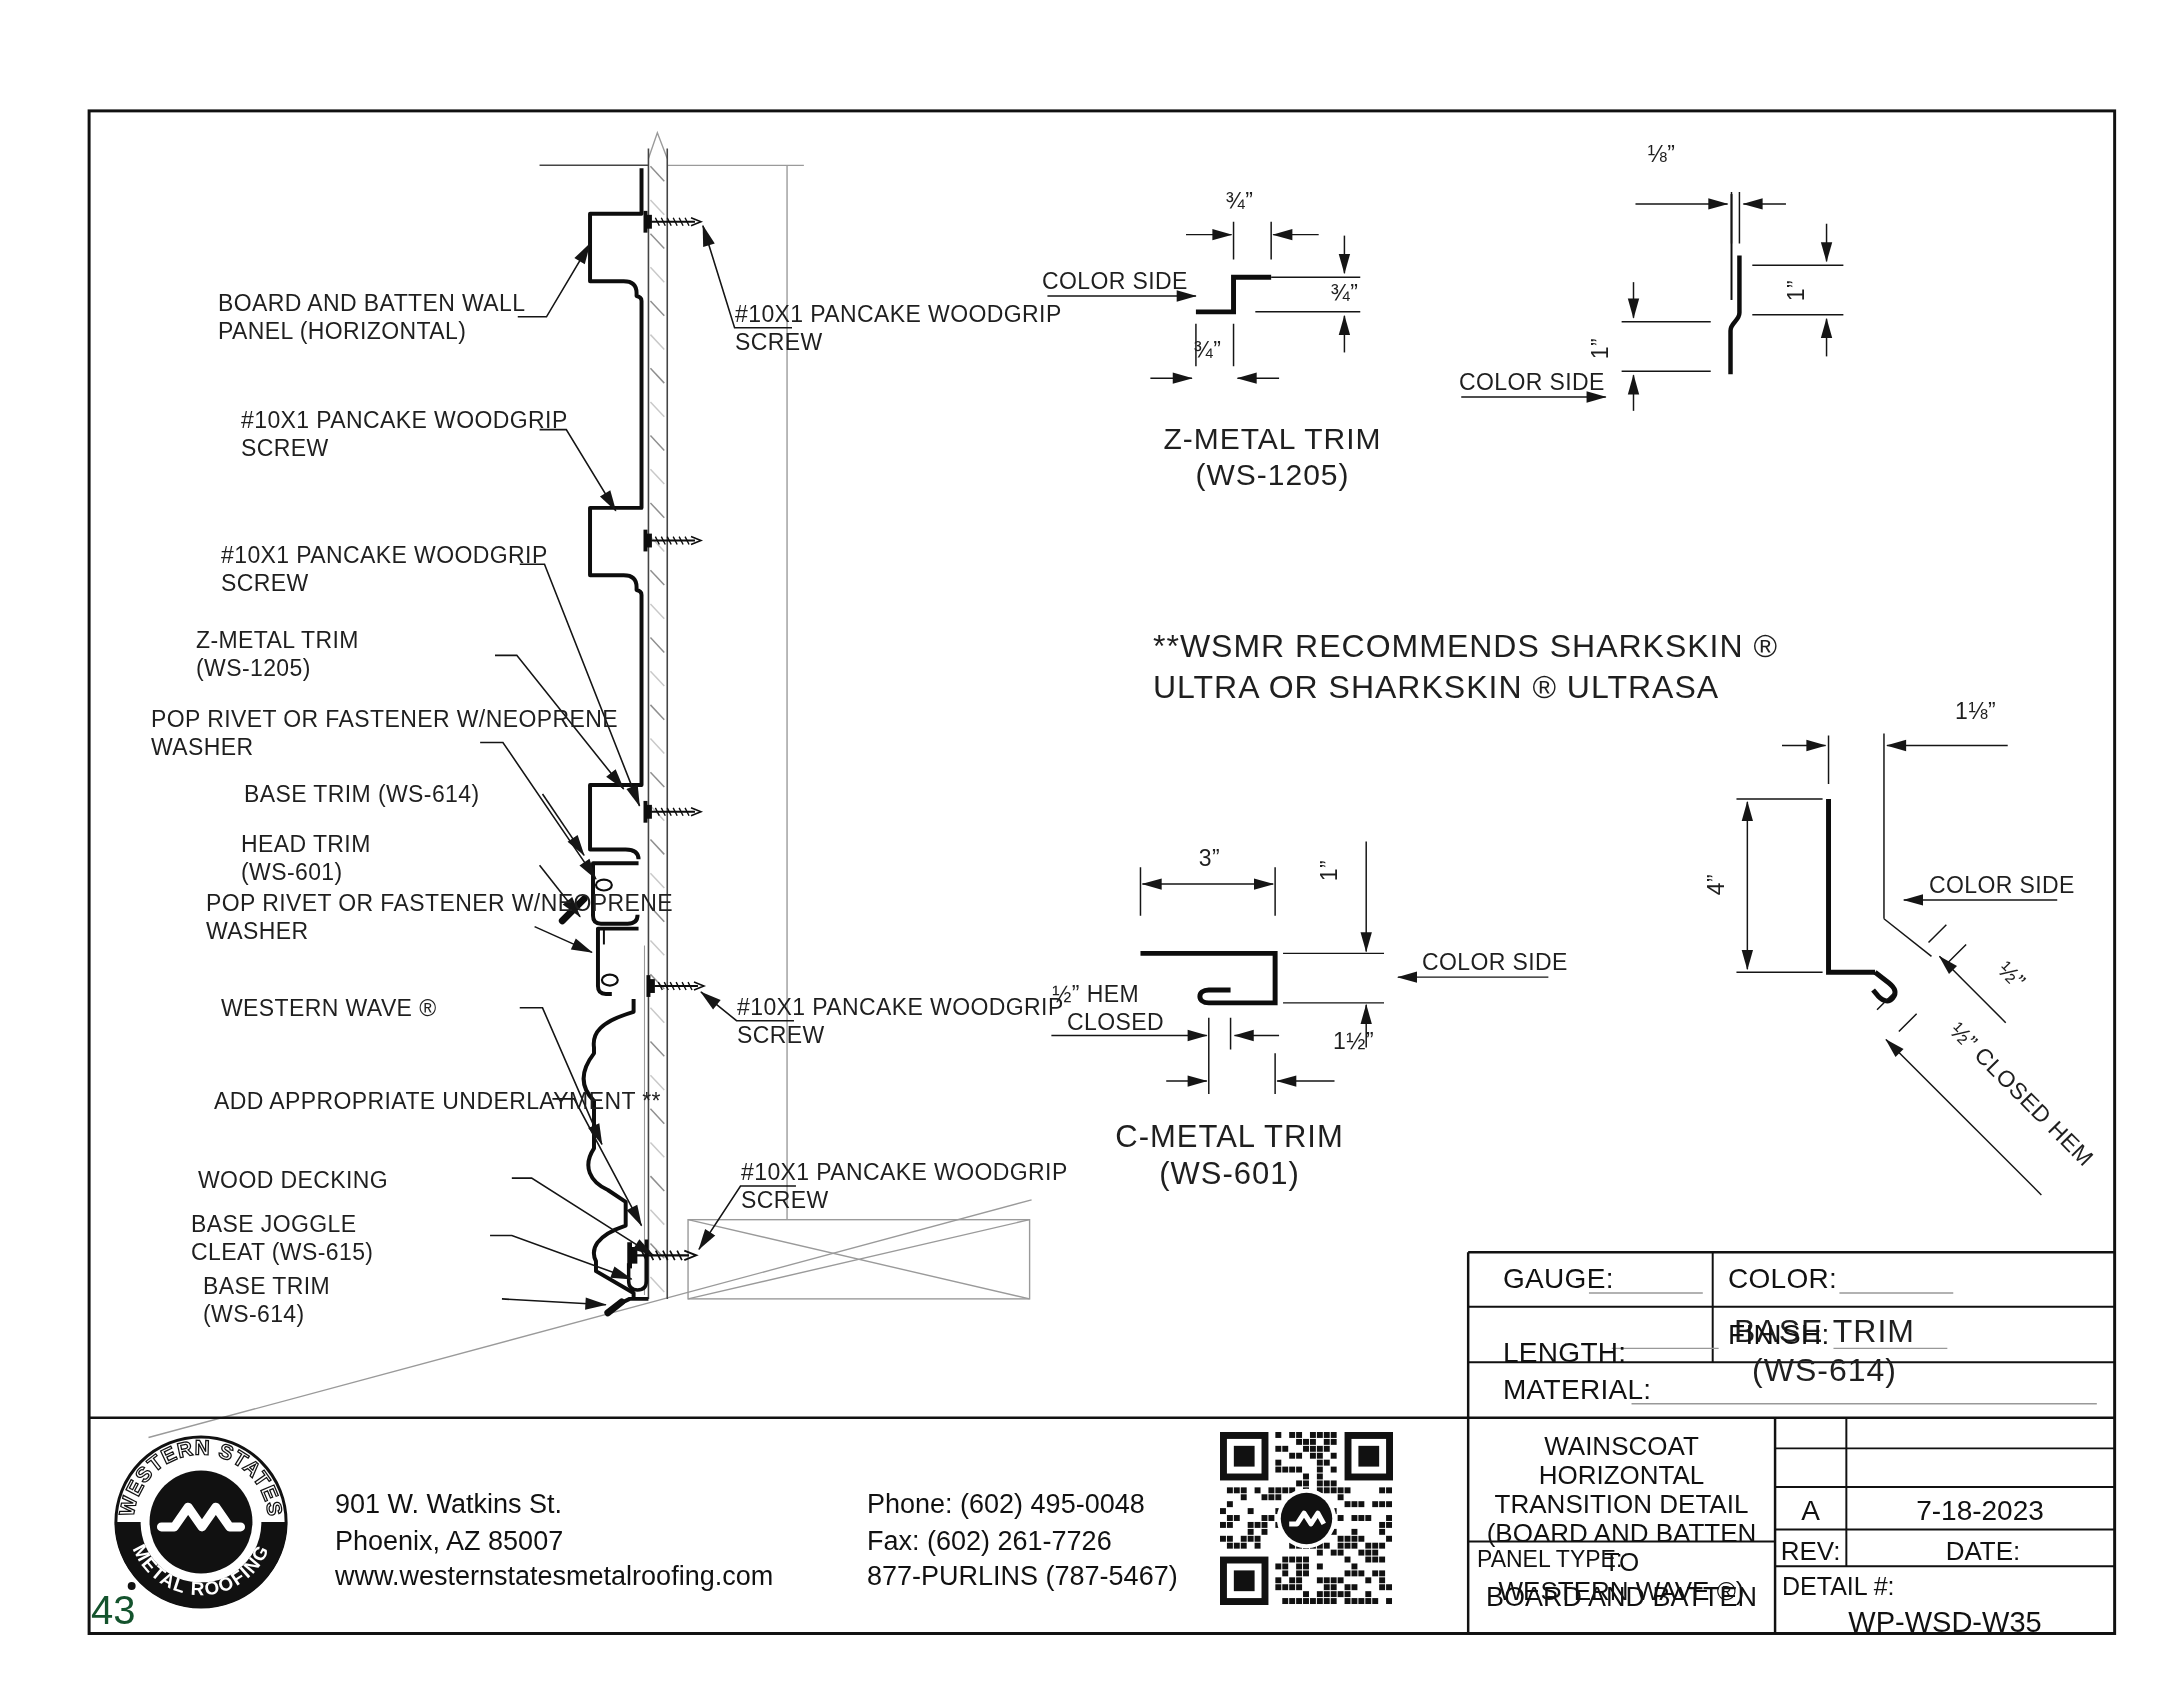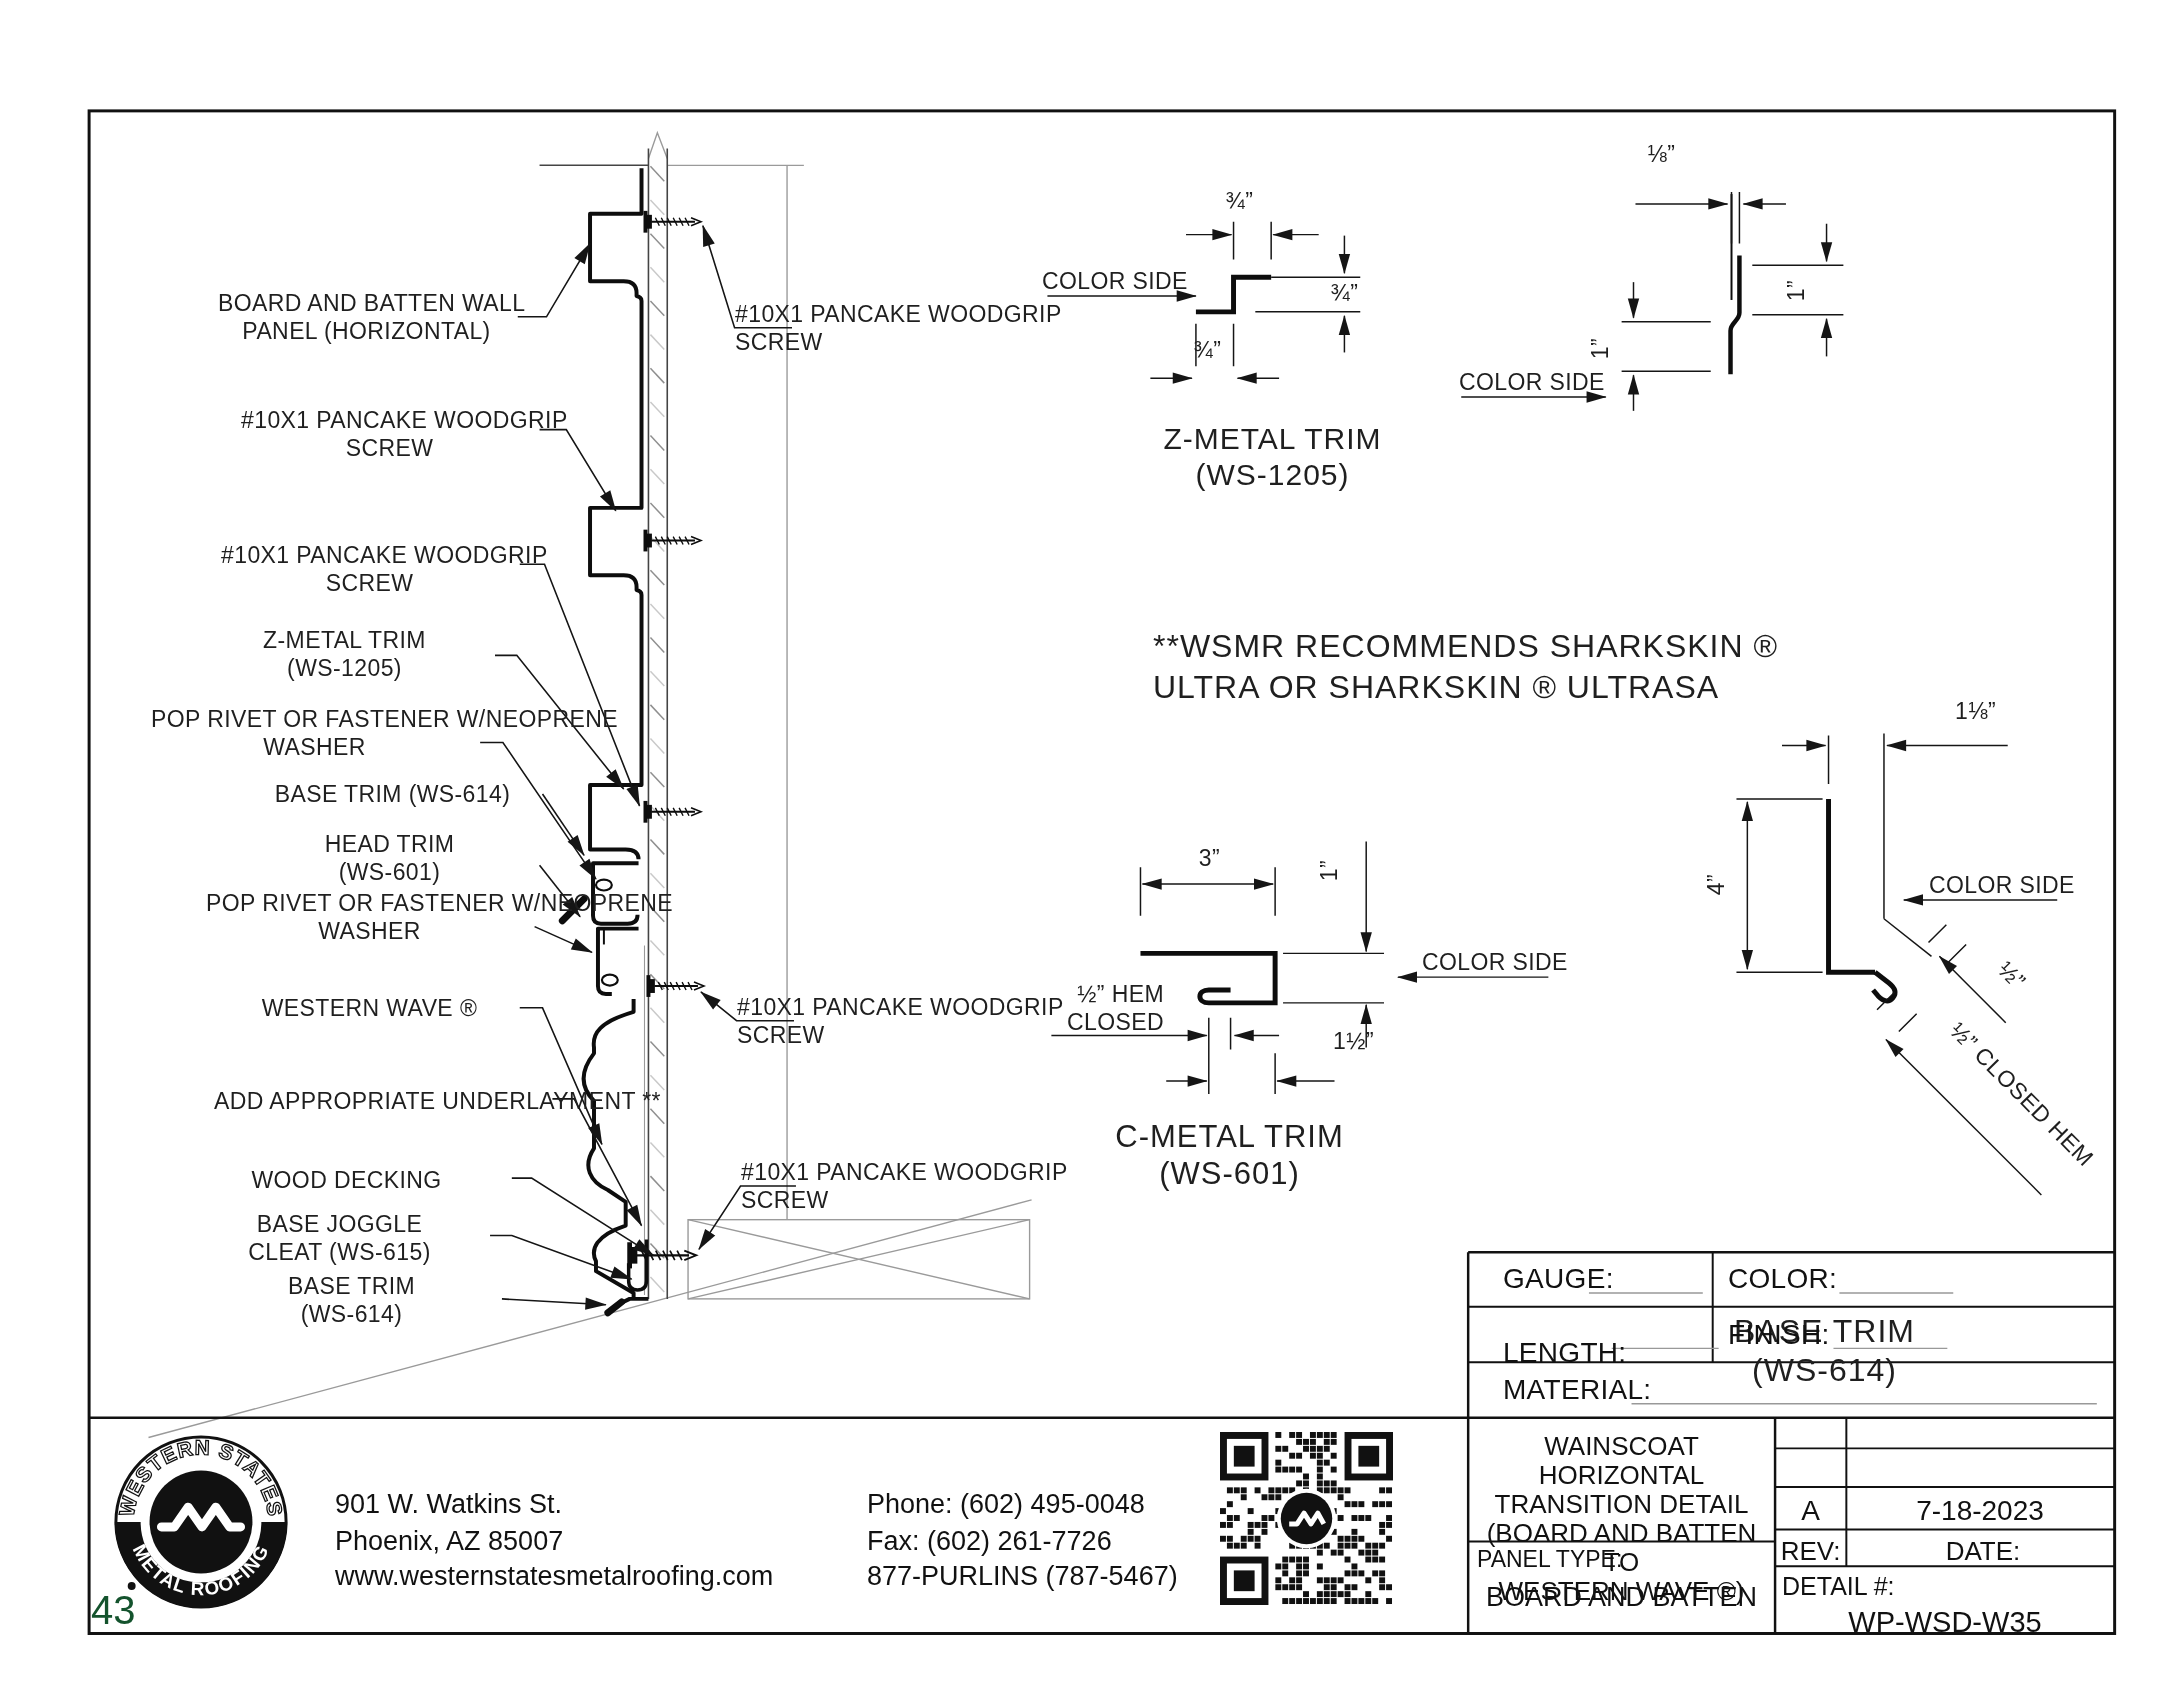--- a/index.html
+++ b/index.html
@@ -2,21 +2,21 @@
 <html><head>
 <meta charset="utf-8">
 <style>
   html,body{margin:0;padding:0;background:#fff;}
   #sheet{position:relative;width:2178px;height:1683px;background:#ffffff;overflow:hidden;
          font-family:"Liberation Sans",sans-serif;}
   svg{position:absolute;left:0;top:0;}
   .txt{position:absolute;color:#1c1c1c;}
   .cad{font-family:"Liberation Sans",sans-serif;letter-spacing:0.4px;color:#1f1f1f;}
   .lab{font-size:23px;line-height:28px;white-space:nowrap;}
-  .labL{text-align:center;}
+  .labL{text-align:left;}
   .labR{text-align:left;}
   .lab span{display:block;}
   .dim{font-size:23px;text-align:center;letter-spacing:0.5px;}
   .dtitle{font-size:30px;text-align:center;letter-spacing:1px;}
   .rot90{transform:rotate(-90deg);transform-origin:center center;}
   .rot45{transform:rotate(45deg);transform-origin:center center;}
   .tb{color:#111;}
   .speclbl{font-size:28px;letter-spacing:0.3px;}
   .note{font-size:32px;letter-spacing:1px;}
   .center{text-align:center;}
@@ -296,21 +296,21 @@
   <div class="txt cad dtitle" style="left:1124px;top:458px;width:297px;">(WS-1205)</div>
 
   <div class="txt cad dim" style="left:1632px;top:141px;width:59px;">⅛”</div>
   <div class="txt cad dim rot90" style="left:1774px;top:277px;width:44px;">1”</div>
   <div class="txt cad dim rot90" style="left:1578px;top:335px;width:44px;">1”</div>
   <div class="txt cad lab" style="left:1459px;top:368px;">COLOR SIDE</div>
 
   <div class="txt cad dim" style="left:1180px;top:845px;width:59px;">3”</div>
   <div class="txt cad dim rot90" style="left:1307px;top:857px;width:44px;">1”</div>
   <div class="txt cad dim" style="left:1319px;top:1028px;width:69px;">1½”</div>
-  <div class="txt cad lab" style="left:1045px;top:980px;width:119px;text-align:right;">½” HEM</div>
+  <div class="txt cad lab" style="left:1020px;top:980px;width:119px;text-align:right;">½” HEM</div>
   <div class="txt cad lab" style="left:1045px;top:1008px;width:119px;text-align:right;">CLOSED</div>
   <div class="txt cad lab" style="left:1422px;top:948px;">COLOR SIDE</div>
   <div class="txt cad dtitle" style="left:1081px;top:1119px;width:297px;font-size:31px;">C-METAL TRIM</div>
   <div class="txt cad dtitle" style="left:1081px;top:1156px;width:297px;font-size:31px;">(WS-601)</div>
 
   <div class="txt cad dim" style="left:1936px;top:698px;width:79px;">1⅛”</div>
   <div class="txt cad dim rot90" style="left:1694px;top:871px;width:44px;">4”</div>
   <div class="txt cad lab" style="left:1929px;top:871px;">COLOR SIDE</div>
   <div class="txt cad dim rot45" style="left:1982px;top:962px;width:59px;">½”</div>
   <div class="txt cad dim rot45" style="left:1893px;top:1081px;width:257px;font-size:23px;">½” CLOSED HEM</div>

